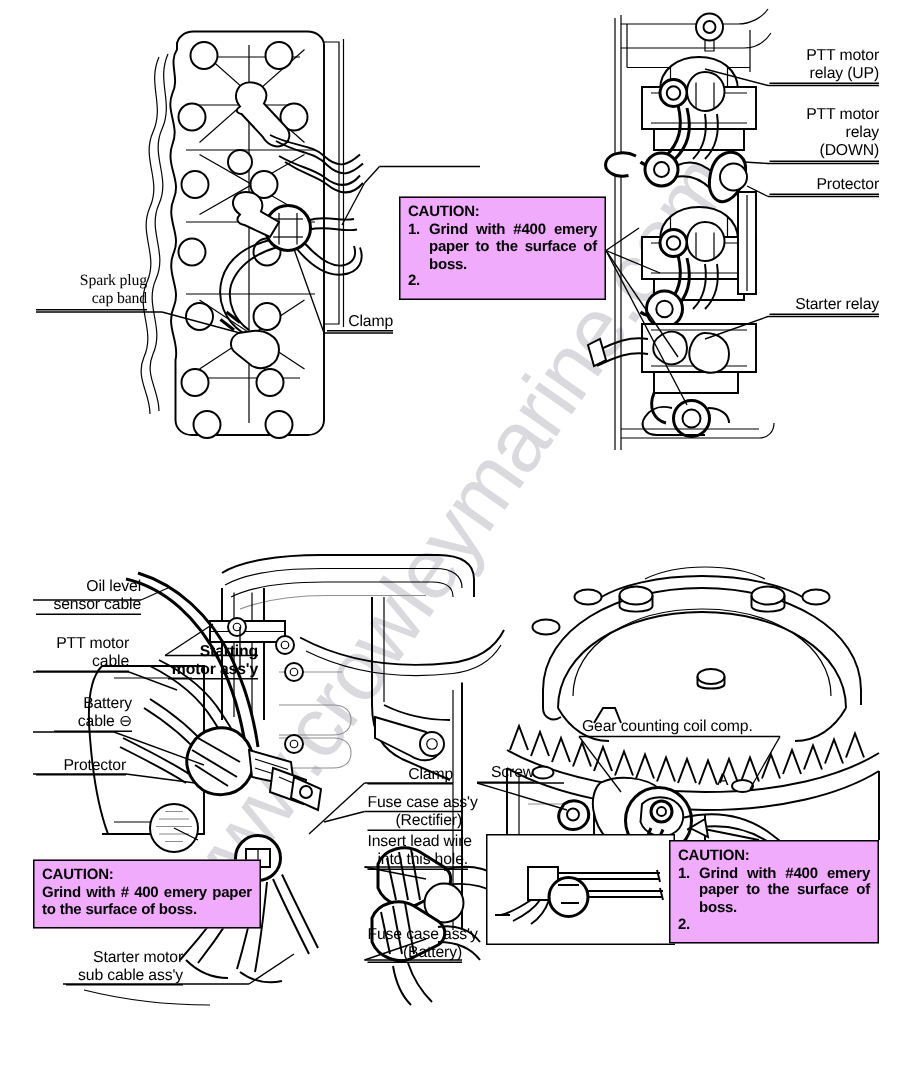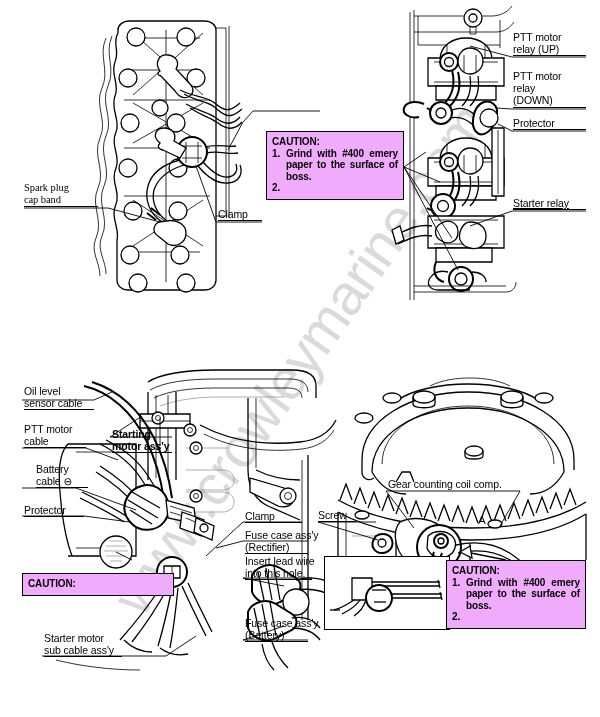--- a/index.html
+++ b/index.html
@@ -34,20 +34,21 @@
   }
   
   .lbl{
     position:absolute;
     font-size:10.5px;
     line-height:12.2px;
     color:#000;
     white-space:pre;
     z-index:20;
     letter-spacing:-0.1px;
+    text-align:right;
   }
   .lbl.u{ border-bottom:1.1px solid #000; padding-bottom:0px; }
   .lbl.ctr{text-align:center;}
   
   .caution{
     position:absolute;
     border:1.6px solid #000;
     background:#f0abfc;
     box-sizing:border-box;
     z-index:30;
@@ -555,21 +556,21 @@
 
   <div class="lbl u" style="left:513px;top:31px;width:73px;">PTT motor
 relay (UP)</div>
 
   <div class="lbl u" style="left:513px;top:70px;width:73px;">PTT motor
 relay
 (DOWN)</div>
 
   <div class="lbl u" style="left:513px;top:117px;width:73px;">Protector</div>
 
-  <div class="lbl u" style="left:513px;top:197px;width:73px;text-decoration:underline;">Starter relay</div>
+  <div class="lbl u" style="left:513px;top:197px;width:73px;">Starter relay</div>
 
   <div class="lbl u" style="left:24px;top:375px;width:70px;margin-top:10px;">Oil level
 sensor cable</div>
 
   <div class="lbl u" style="left:24px;top:423px;width:62px;">PTT motor
 cable</div>
 
   <div class="lbl u" style="left:24px;top:463px;width:52px;margin-left:12px;">Battery
 cable ⊖</div>
 
@@ -608,20 +609,21 @@
         <span class="txt">Grind with #400 emery paper to the surface of boss.</span>
       </li>
       <li>
         <span class="num">2.</span>
       </li>
     </ol>
   </div>
 
   <div class="caution" style="left:22px;top:573px;width:152px;">
     <div class="chead">CAUTION:</div>
+    <p class="plain">Grind with # 400 emery paper to the surface of boss.</p>
   </div>
 
   <div class="caution" style="left:446px;top:560px;width:140px;">
     <div class="chead">CAUTION:</div>
     <ol>
       <li>
         <span class="num">1.</span>
         <span class="txt">Grind with #400 emery paper to the surface of boss.</span>
       </li>
       <li>

